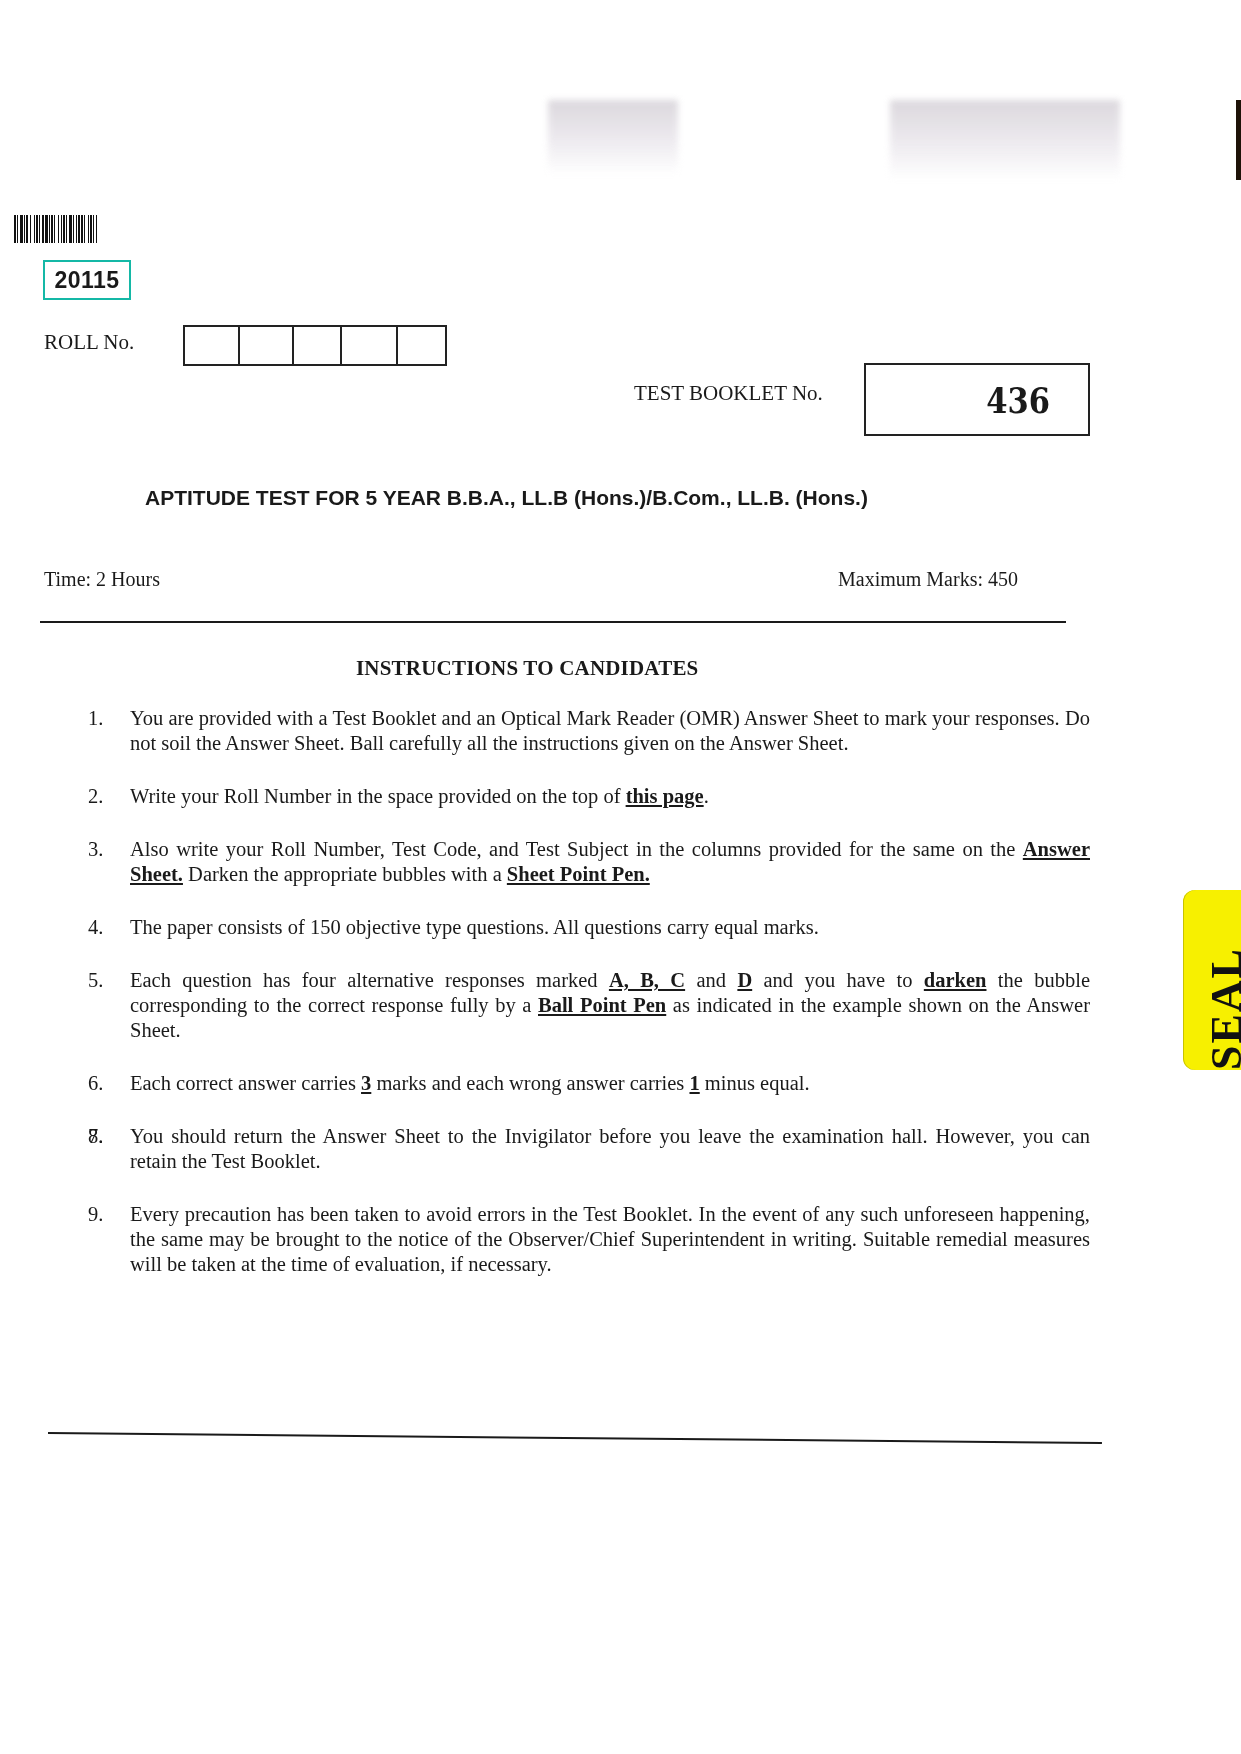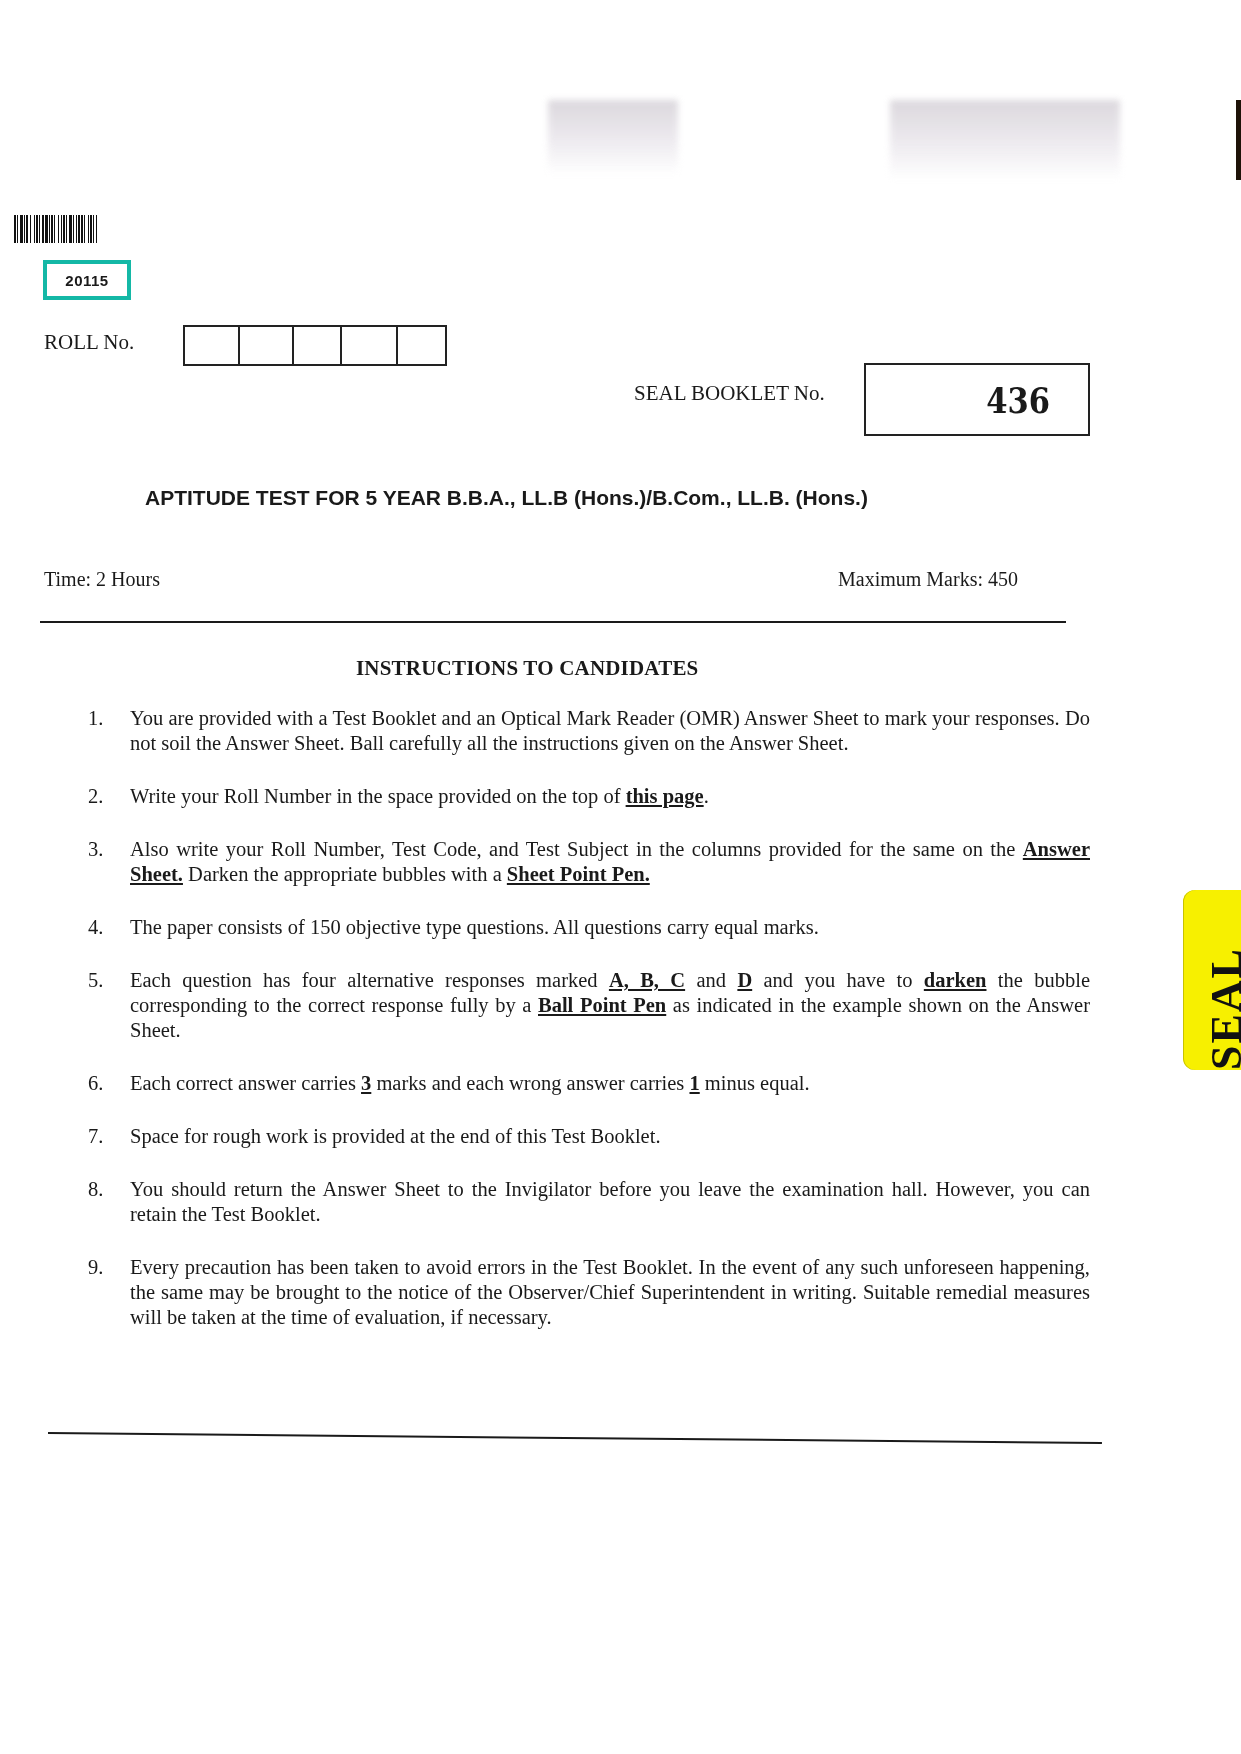--- a/index.html
+++ b/index.html
@@ -40,24 +40,24 @@
     .barcode span {
       display: block;
       background: #111;
       height: 100%;
     }
 
     .code-box {
       position: absolute;
       left: 43px; top: 260px;
       width: 88px; height: 40px;
-      border: 4px solid #14b8a6;
+      border: 2px solid #14b8a6;
       font-family: "Liberation Sans", "DejaVu Sans", sans-serif;
       font-weight: bold;
-      font-size: 15px;
+      font-size: 23px;
       display: flex; align-items: center; justify-content: center;
       box-sizing: border-box;
       letter-spacing: 0.5px;
     }
 
     .roll-label {
       position: absolute;
       left: 44px; top: 330px;
       font-size: 21px;
     }
@@ -256,40 +256,40 @@
 
 <div class="roll-label">ROLL No.</div>
 <div class="roll-boxes" id="roll-boxes">
     <div class="roll-box" style="width: 55px;"></div>
     <div class="roll-box" style="width: 54px;"></div>
     <div class="roll-box" style="width: 48px;"></div>
     <div class="roll-box" style="width: 56px;"></div>
     <div class="roll-box" style="width: 47px;"></div>
   </div>
 
-<div class="booklet-label">SEAL BOOKLET No.</div>
+<div class="booklet-label">TEST BOOKLET No.</div>
 <div class="booklet-box">
   <span class="booklet-number">436</span>
 </div>
 
 <div class="main-title">APTITUDE TEST FOR 5 YEAR B.B.A., LL.B (Hons.)/B.Com., LL.B. (Hons.)</div>
 
 <div class="time-label">Time: 2 Hours</div>
 <div class="marks-label">Maximum Marks: 450</div>
 <div class="rule-top"></div>
 
 <div class="instr-heading">INSTRUCTIONS TO CANDIDATES</div>
 <ol class="instructions" id="instructions">
     <li class="instr-item"><span class="instr-num">1.</span><span>You are provided with a Test Booklet and an Optical Mark Reader (OMR) Answer Sheet to mark your responses.  Do not soil the Answer Sheet.  Ball carefully all the instructions given on the Answer Sheet.</span></li>
     <li class="instr-item"><span class="instr-num">2.</span><span>Write your Roll Number in the space provided on the top of </span><b>this page</b><span>.</span></li>
     <li class="instr-item"><span class="instr-num">3.</span><span>Also write your Roll Number, Test Code, and Test Subject in the columns provided for the same on the </span><b>Answer Sheet.</b><span>  Darken the appropriate bubbles with a </span><b>Sheet Point Pen.</b></li>
     <li class="instr-item"><span class="instr-num">4.</span><span>The paper consists of 150 objective type questions.  All questions carry equal marks.</span></li>
     <li class="instr-item"><span class="instr-num">5.</span><span>Each question has four alternative responses marked </span><b>A, B, C</b><span> and </span><b>D</b><span> and you have to </span><b>darken</b><span> the bubble corresponding to the correct response fully by a </span><b>Ball Point Pen</b><span> as indicated in the example shown on the Answer Sheet.</span></li>
     <li class="instr-item"><span class="instr-num">6.</span><span>Each correct answer carries </span><b>3</b><span> marks and each wrong answer carries </span><b>1</b><span> minus equal.</span></li>
-    <li class="instr-item"><span class="instr-num">7.</span><span>Space for rough work is provided at the end of this Test Booklet.</span></li>
+    <li class="instr-item"><span class="instr-num">7.</span></li>
     <li class="instr-item"><span class="instr-num">8.</span><span>You should return the Answer Sheet to the Invigilator before you leave the examination hall. However, you can retain the Test Booklet.</span></li>
     <li class="instr-item"><span class="instr-num">9.</span><span>Every precaution has been taken to avoid errors in the Test Booklet.  In the event of any such unforeseen happening, the same may be brought to the notice of the Observer/Chief Superintendent in writing.  Suitable remedial measures will be taken at the time of evaluation, if necessary.</span></li>
   </ol>
 
 <div class="rule-bottom"></div>
 
 <div class="seal-tab"></div>
 <div class="seal-text">SEAL</div>
 
 </body></html>

